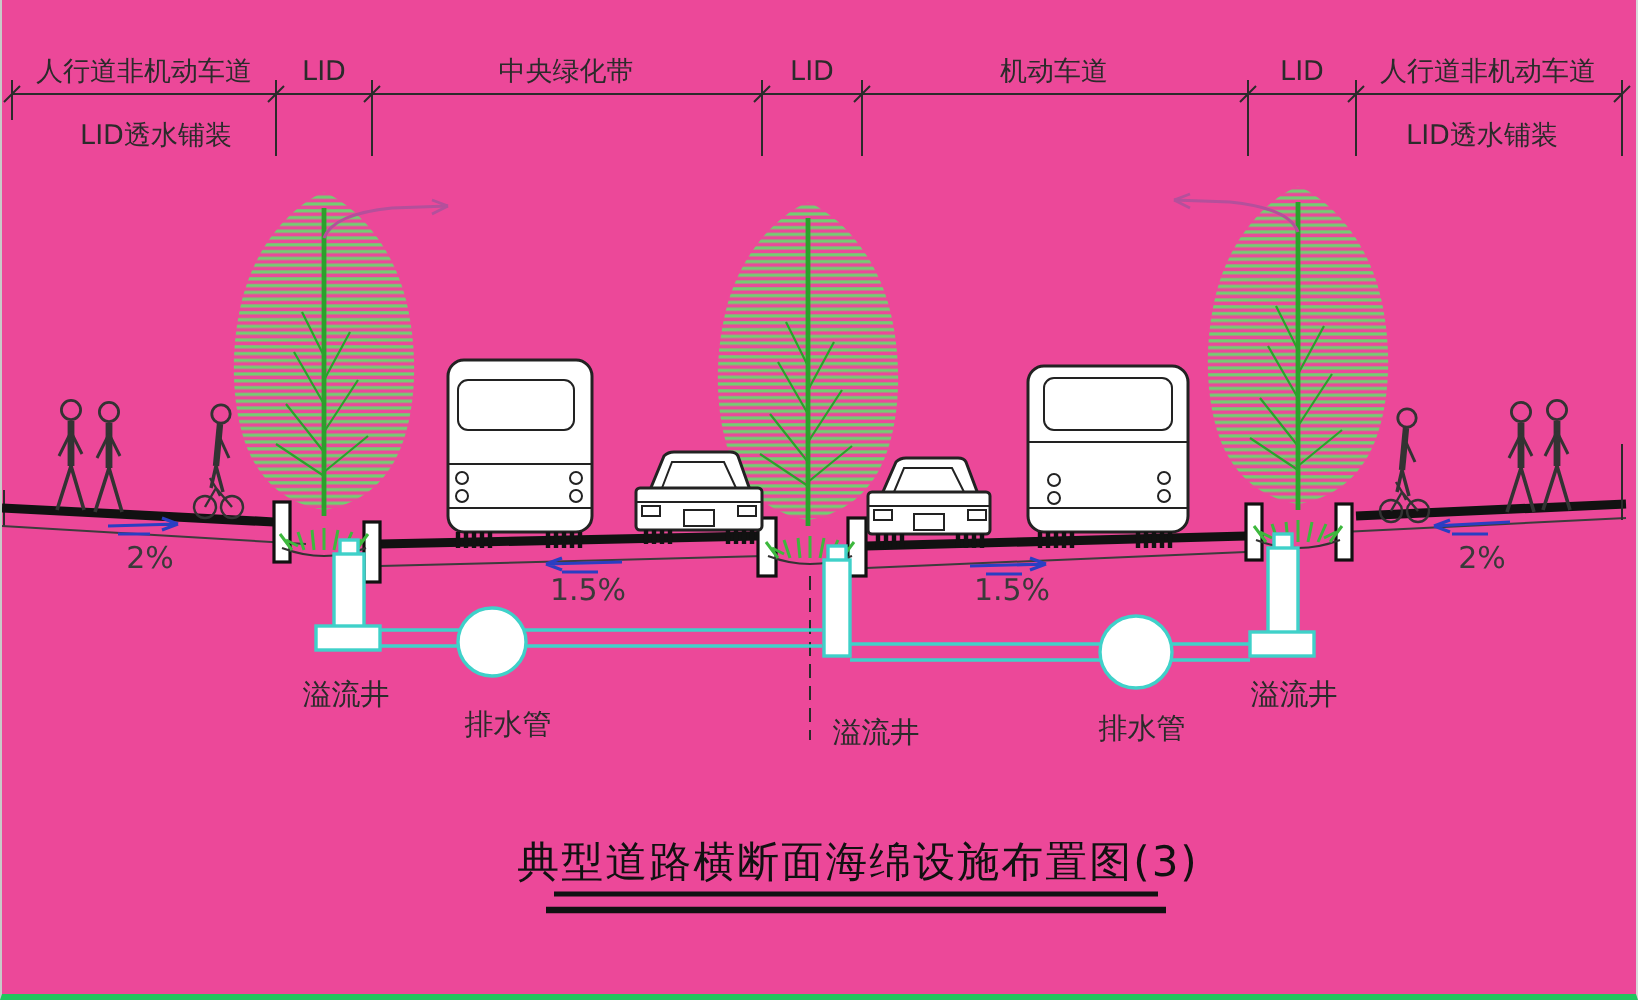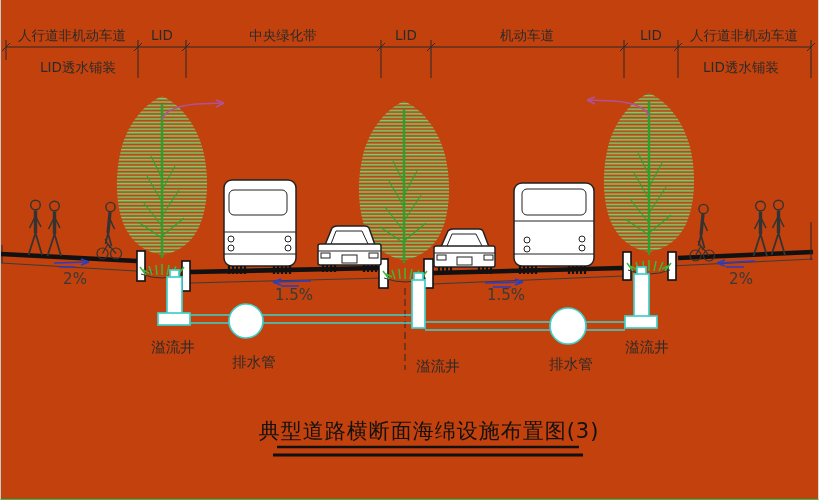--- a/index.html
+++ b/index.html
@@ -1,18 +1,18 @@
 <!DOCTYPE html>
 <html><head>
 <meta charset="utf-8">
 <style>
   html,body{margin:0;padding:0;background:#ffffff;}
   .page{
-    position:relative;width:819px;height:500px;background:#c2410c;
-    border-left:1px solid #c9c9c9;border-right:1px solid #d8d8d8;border-bottom:1px solid #22c55e;
+    position:relative;width:819px;height:500px;background:#ec4899;
+    border-left:1px solid #c9c9c9;border-right:1px solid #d8d8d8;border-bottom:3px solid #22c55e;
     box-sizing:border-box;overflow:hidden;
     font-family:"DejaVu Sans","Liberation Sans",sans-serif;
   }
   svg{display:block;}
   text{fill:#2b2b2b;font-family:"DejaVu Sans","Liberation Sans",sans-serif;}
   .dimtxt{font-size:13.5px;}
   .subtxt{font-size:13.5px;}
   .slopetxt{font-size:15px;fill:#3a3a3a;}
   .draintxt{font-size:14.5px;}
   .titletxt{font-size:21px;letter-spacing:1px;fill:#111;}

